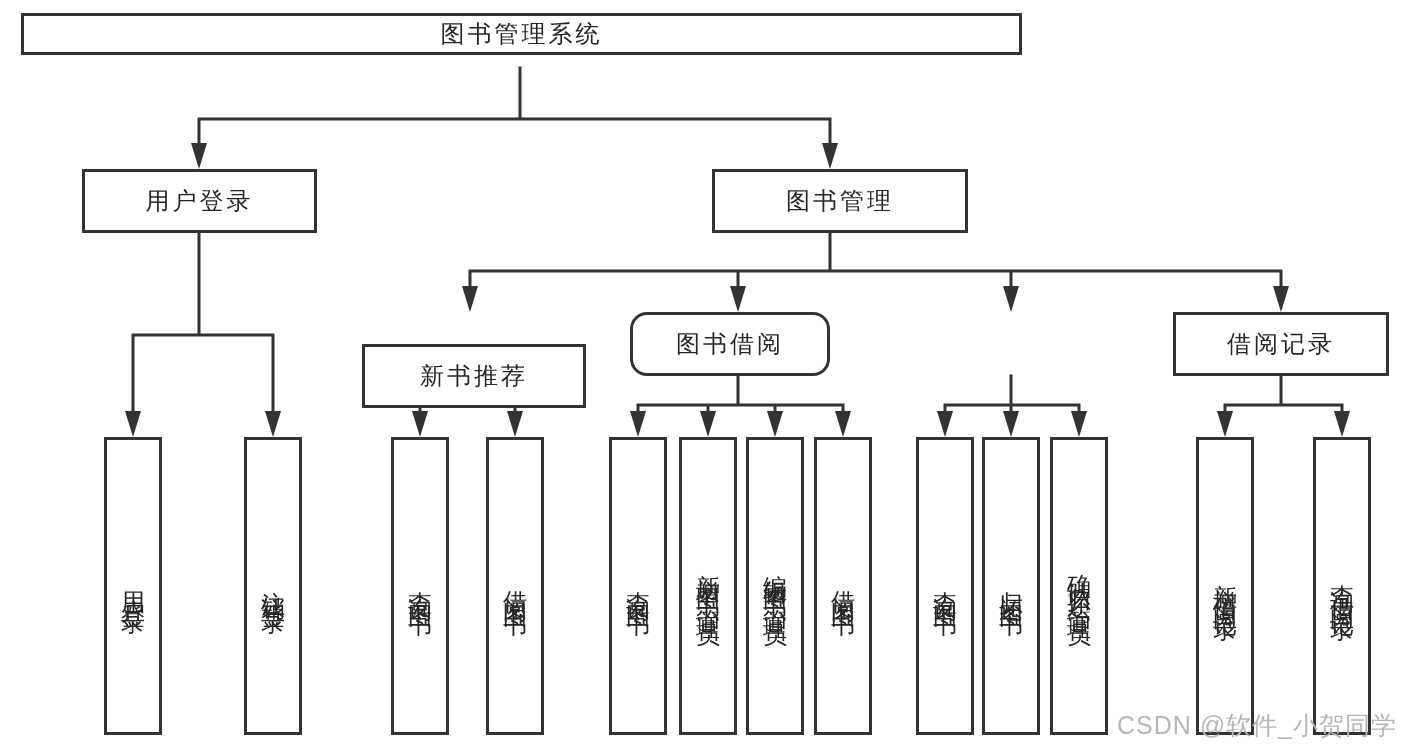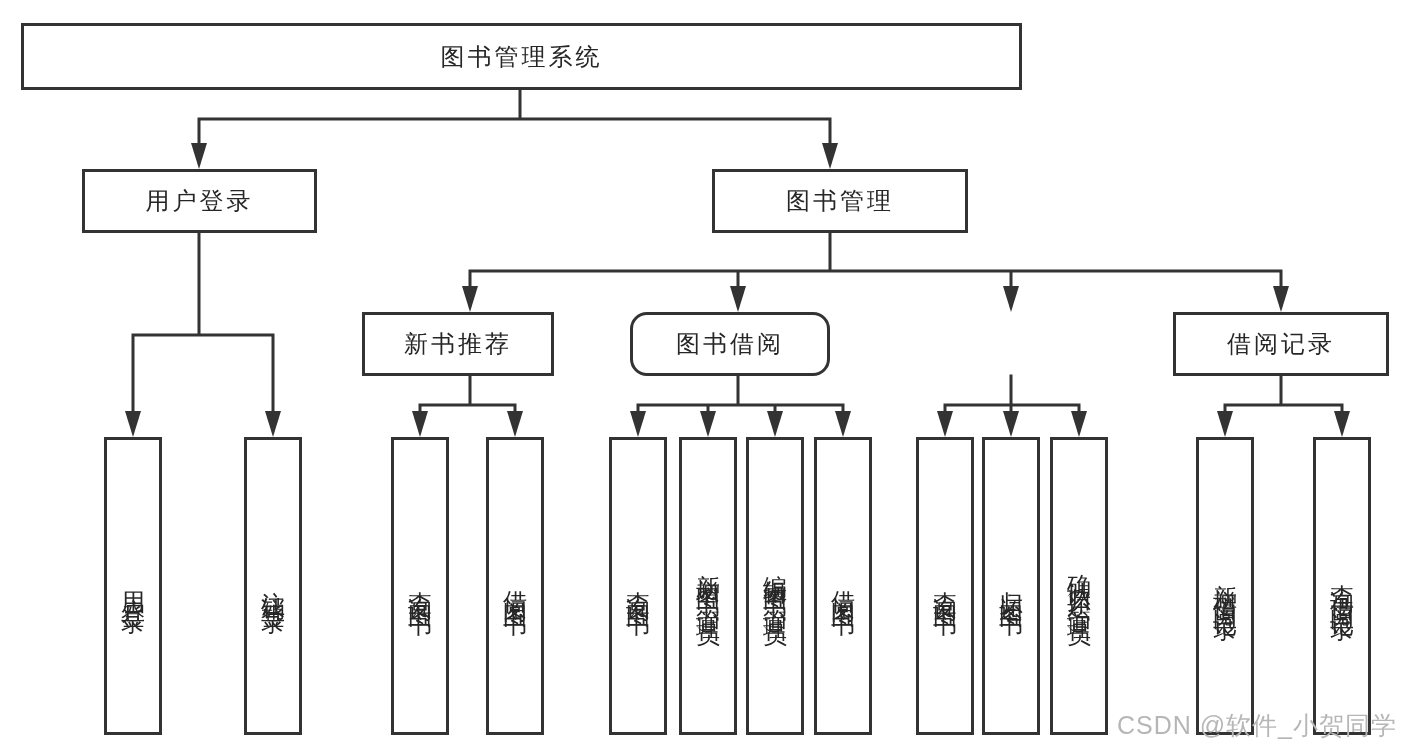--- a/index.html
+++ b/index.html
@@ -33,21 +33,21 @@
     white-space: nowrap;
     line-height: 1;
   }
   .vbox span {
     writing-mode: vertical-rl;
     text-orientation: mixed;
     font-size: 24px;
     letter-spacing: 7px;
     line-height: 1;
   }
-  .root-box   { left: 21px;  top: 13px;  width: 1001px; height: 67px; margin-top: 10px; }
+  .root-box   { left: 21px;  top: 13px;  width: 1001px; height: 42px; }
   .lvl1       { top: 169px; height: 64px; }
   .lvl2       { top: 312px; height: 64px; }
   .leaf       { top: 437px; height: 298px; width: 58px; }
   .watermark {
     position: absolute;
     right: 8px;
     bottom: 5px;
     font-size: 25px;
     letter-spacing: 1px;
     color: #b6b6b6;
@@ -104,21 +104,21 @@
     <span>图书管理系统</span>
   </div>
 
   <div class="node hbox lvl1" style="left:82px;width:235px;">
     <span>用户登录</span>
   </div>
   <div class="node hbox lvl1" style="left:712px;width:256px;">
     <span>图书管理</span>
   </div>
 
-  <div class="node hbox lvl2" style="left:362px;width:192px;">
+  <div class="node hbox lvl2" style="left:362px;width:224px;margin-top:32px;">
     <span>新书推荐</span>
   </div>
   <div class="node hbox lvl2" style="left:630px;width:200px;border-radius:17px;">
     <span>图书借阅</span>
   </div>
   <div class="node hbox lvl2" style="left:1173px;width:216px;">
     <span>借阅记录</span>
   </div>
 
   <div class="node vbox leaf" style="left:104px;">

